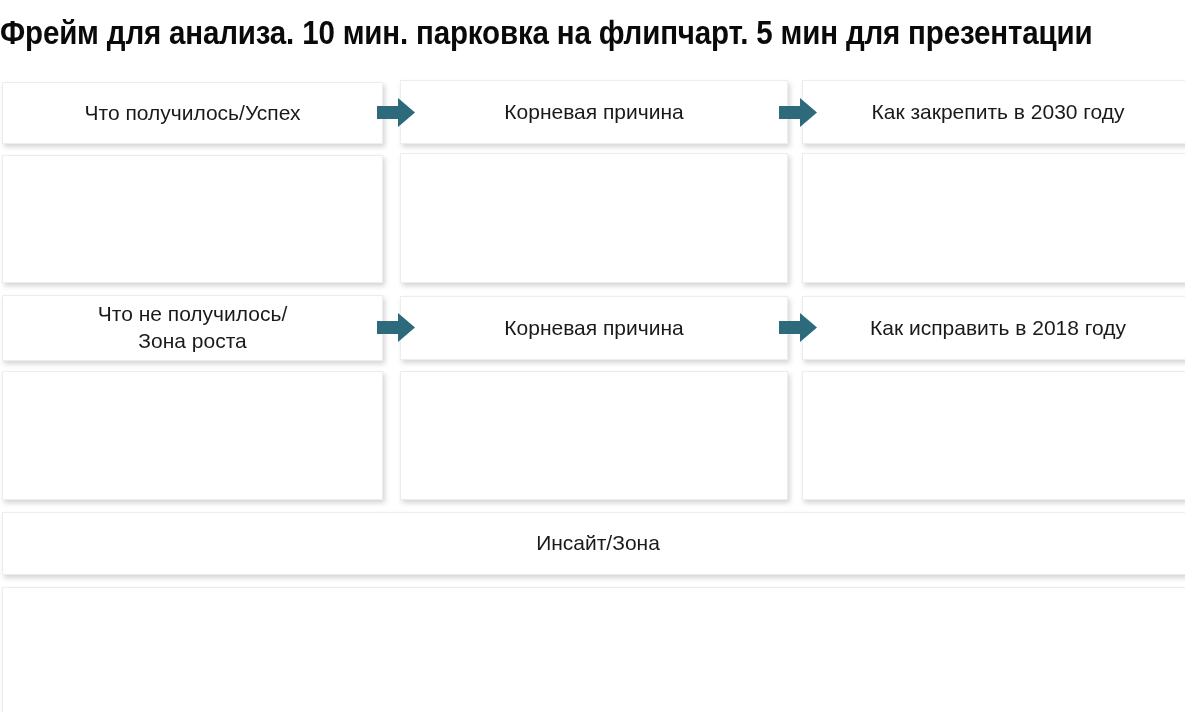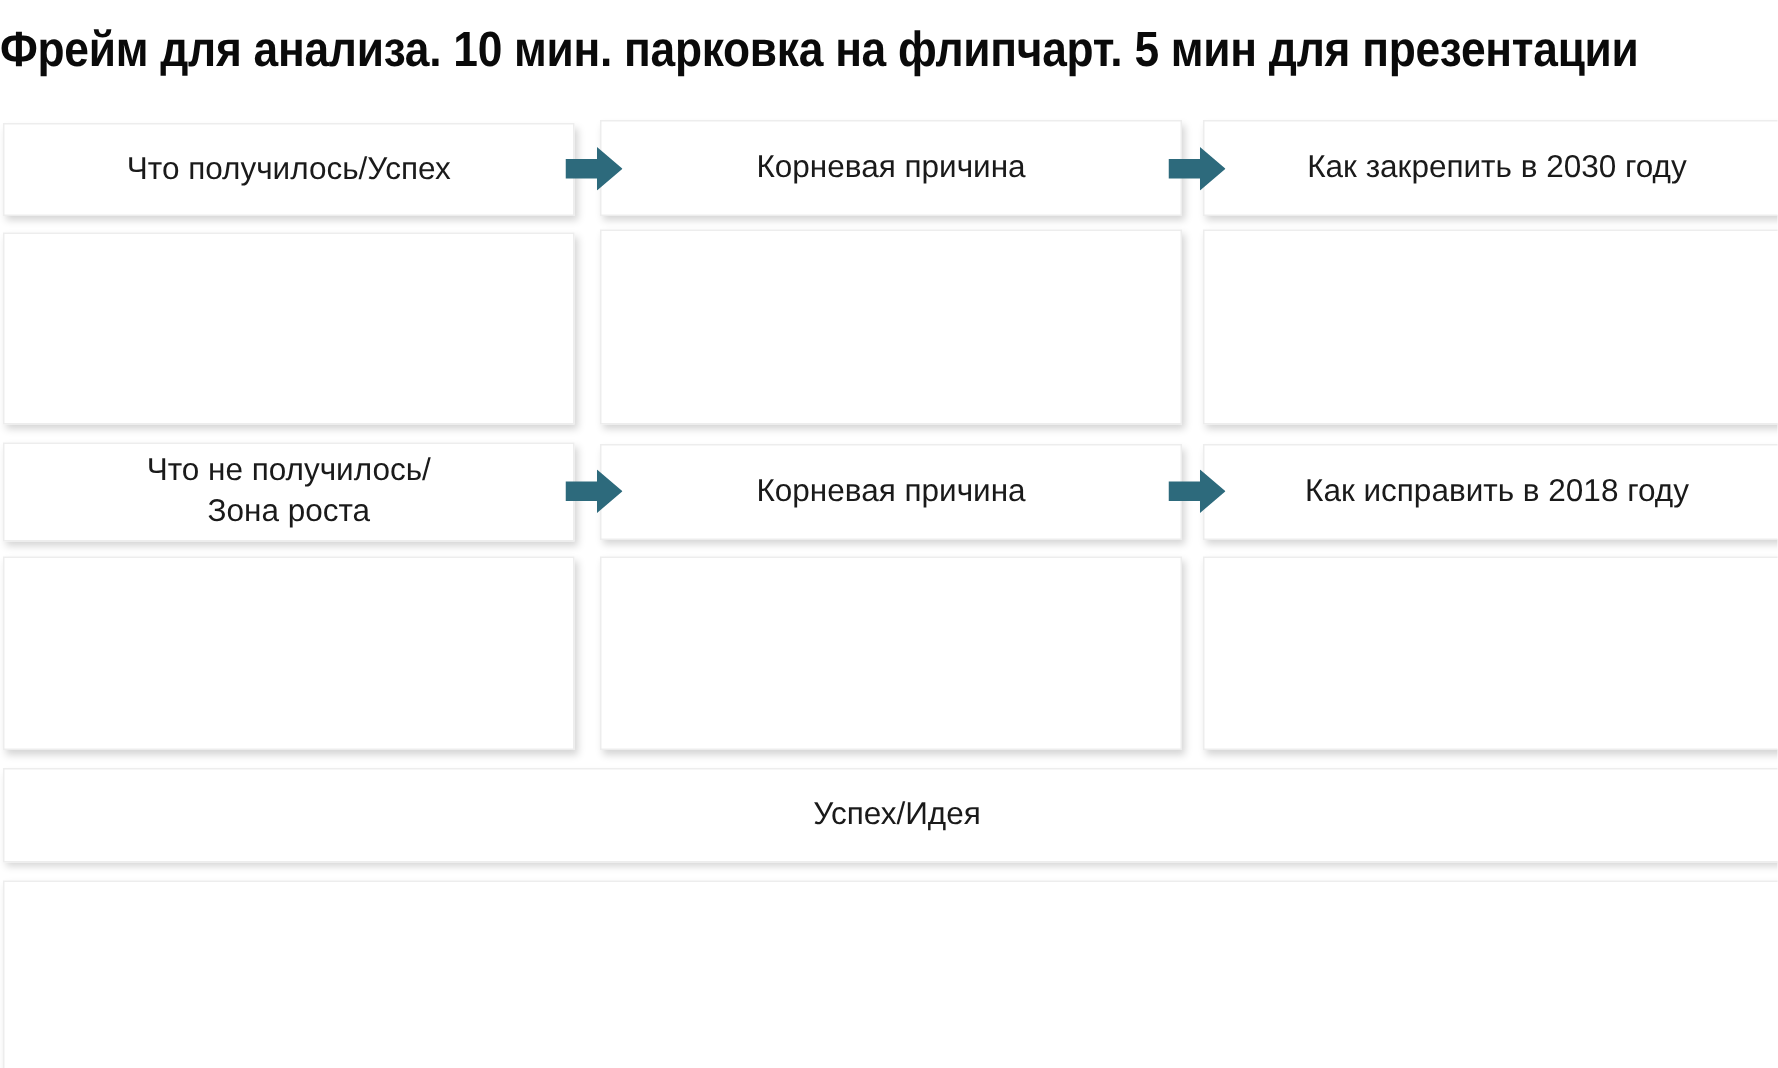--- a/index.html
+++ b/index.html
@@ -167,18 +167,18 @@
 
 <div class="card body-card" id="body-r2c2">
   <span class="card-label"></span>
 </div>
 
 <div class="card body-card" id="body-r2c3">
   <span class="card-label"></span>
 </div>
 
 <div class="card header-card" id="hdr-insight">
-  <span class="card-label">Успех/Идея</span>
+  <span class="card-label">Инсайт/Зона</span>
 </div>
 
 <div class="card body-card" id="body-insight">
   <span class="card-label"></span>
 </div>
 
 </body></html>

